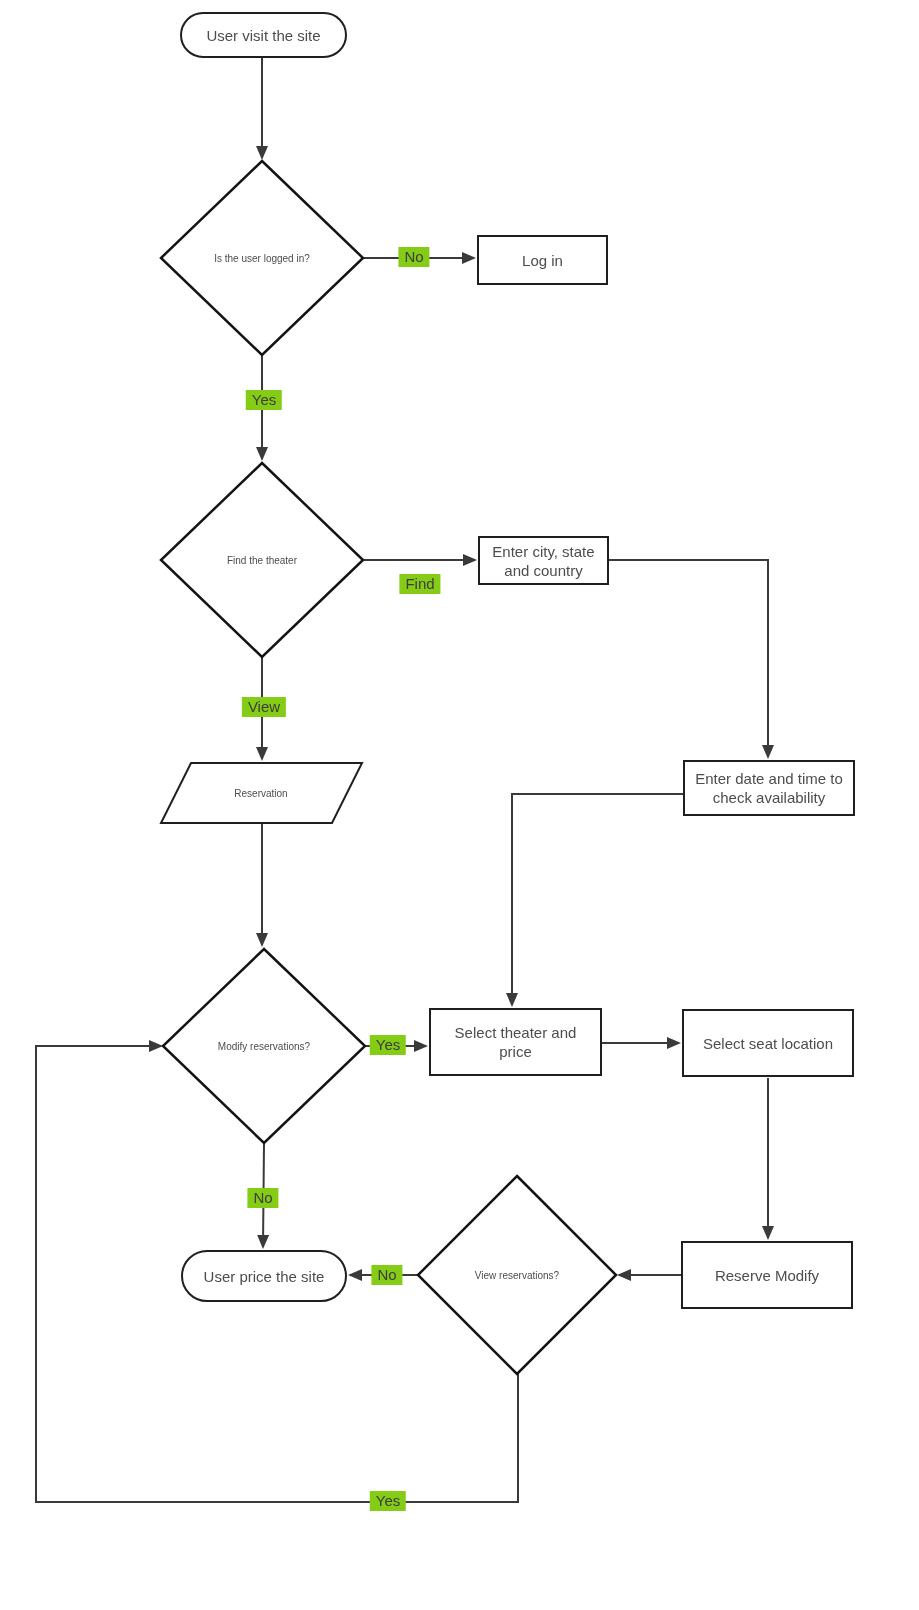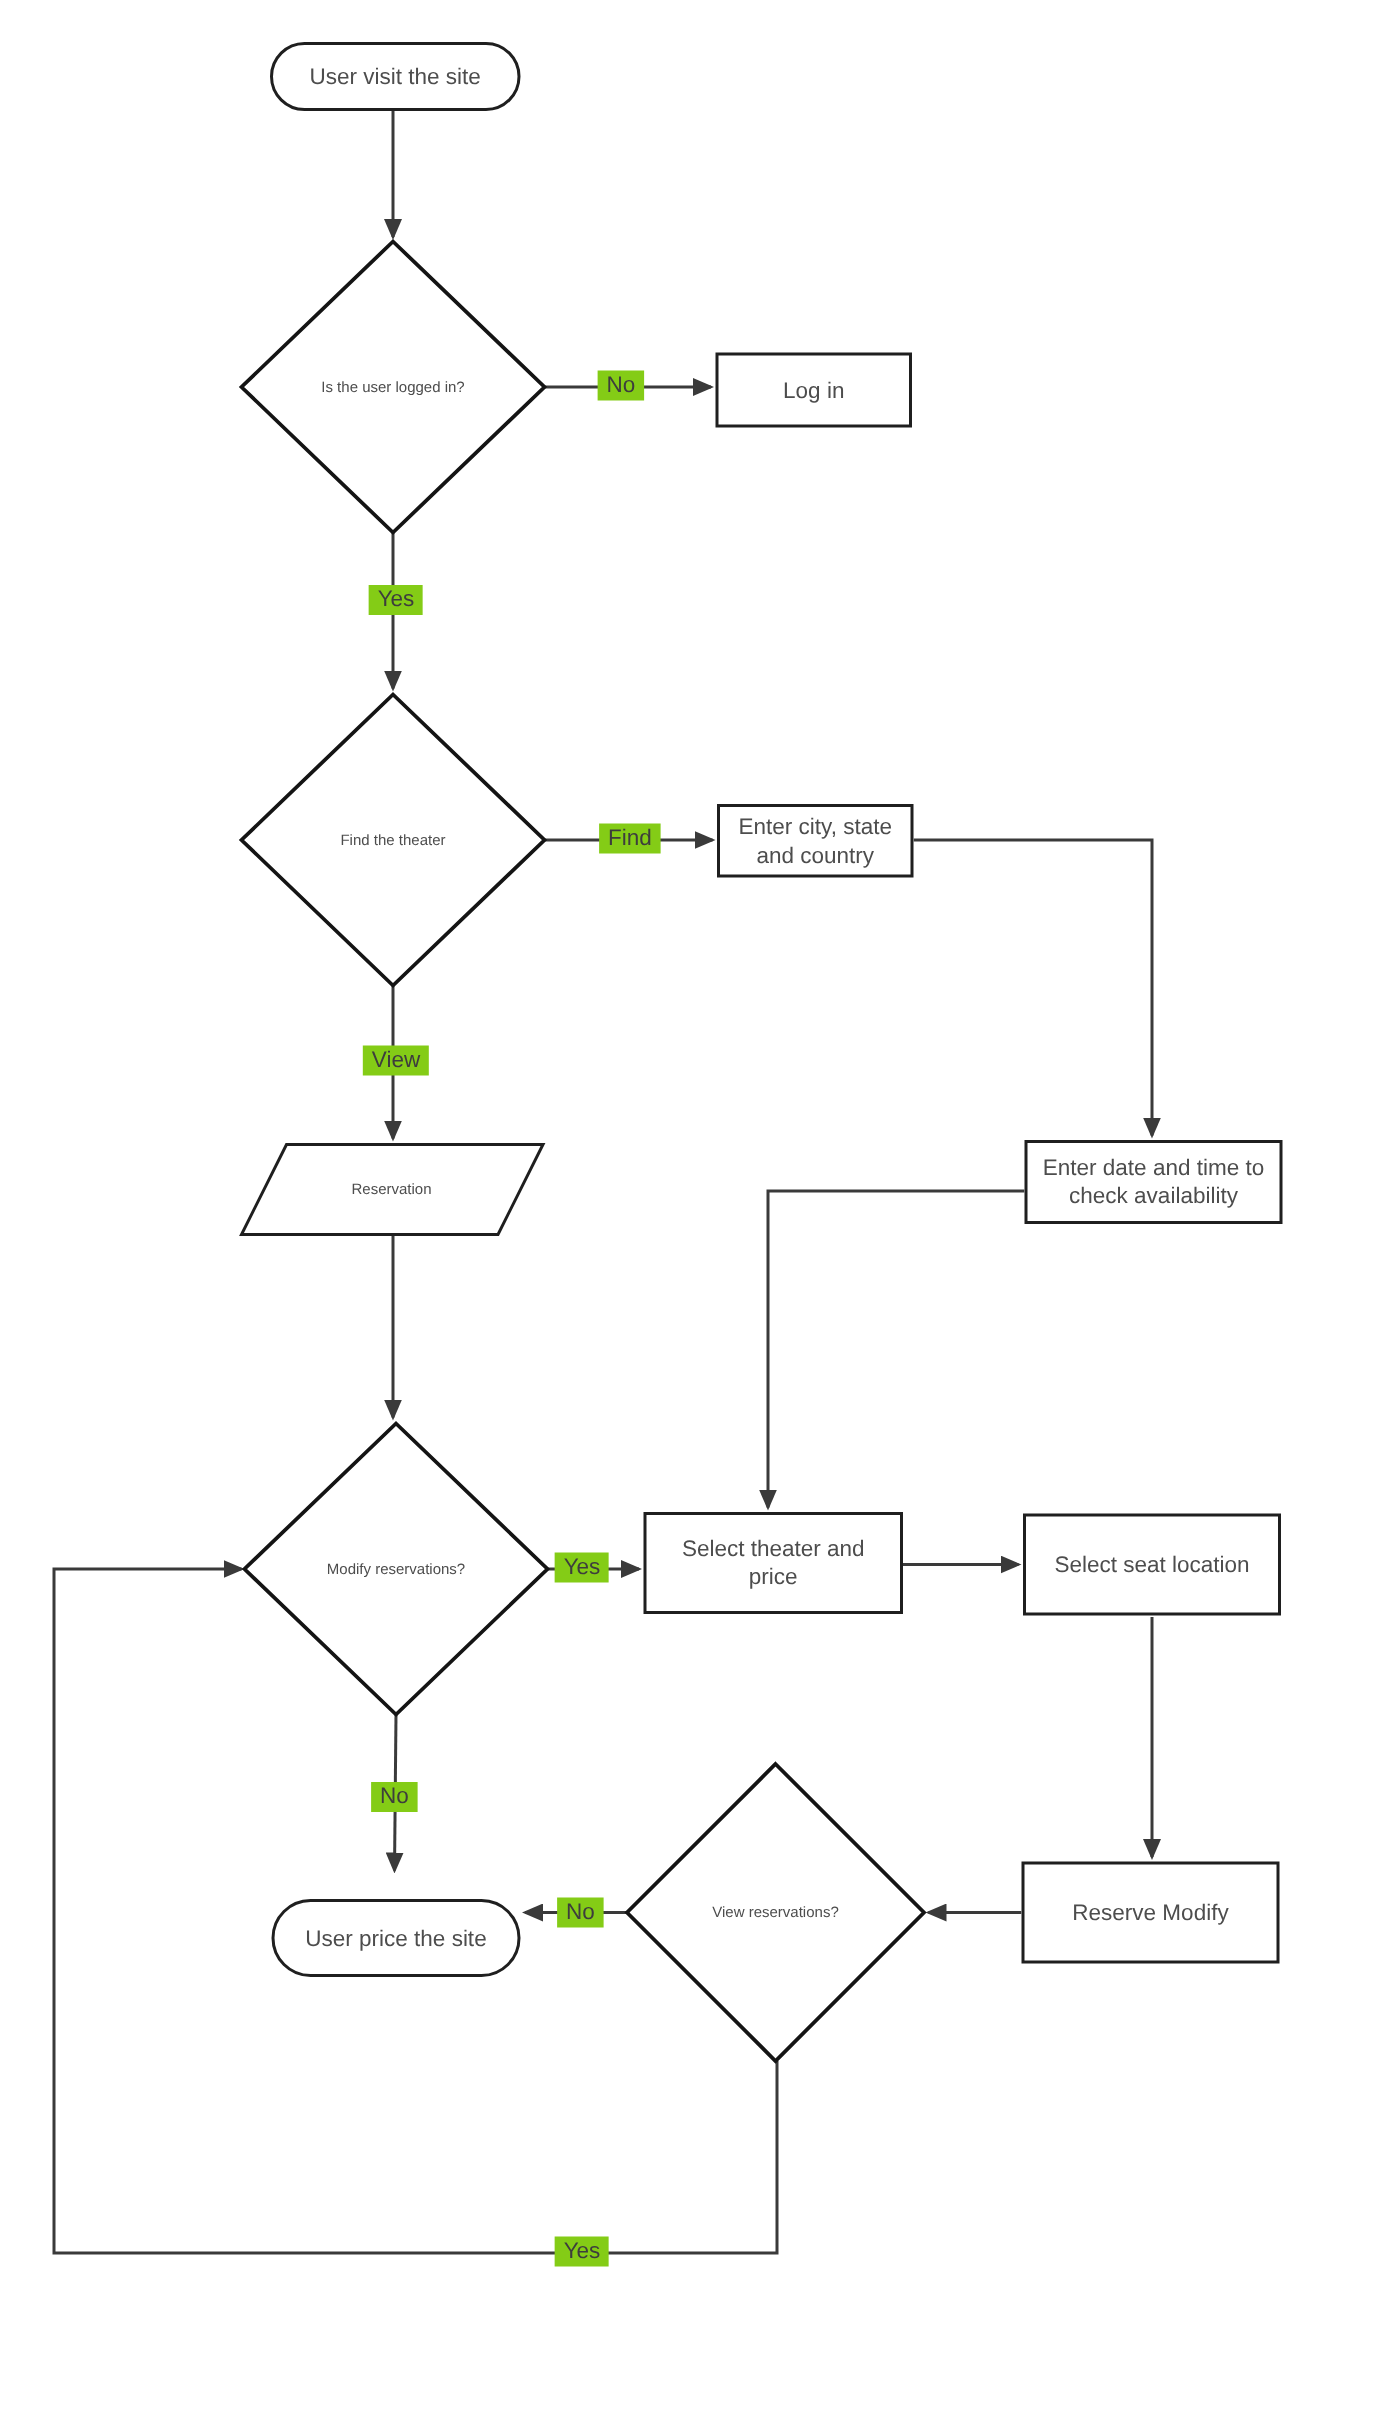--- a/index.html
+++ b/index.html
@@ -44,21 +44,21 @@
     align-items: center;
     justify-content: center;
     text-align: center;
     font-size: 15px;
     line-height: 19px;
     background: #ffffff;
     border: 2px solid var(--shape_border);
     color: var(--text);
     padding: 2px 6px;
   }
-  .terminator { border-radius: 28px; margin-top: 16px; }
+  .terminator { border-radius: 28px; }
   .free-label {
     position: absolute;
     display: flex;
     align-items: center;
     justify-content: center;
     text-align: center;
     font-size: 10px;
     line-height: 19px;
     color: var(--text);
     background: transparent;
@@ -136,20 +136,20 @@
   <div class="free-label" style="left:222px;top:530px;width:80px;height:60px">Find the theater</div>
 
   <div class="free-label" style="left:199px;top:1016px;width:130px;height:60px">Modify reservations?</div>
 
   <div class="free-label" style="left:452px;top:1245px;width:130px;height:60px">View reservations?</div>
 
   <div class="free-label" style="left:181px;top:778px;width:160px;height:30px">Reservation</div>
 
   <div class="edge-label" style="left:414px;top:257px">No</div>
   <div class="edge-label" style="left:264px;top:400px">Yes</div>
-  <div class="edge-label" style="left:420px;top:559px">Find</div>
+  <div class="edge-label" style="left:420px;top:584px">Find</div>
   <div class="edge-label" style="left:264px;top:707px">View</div>
   <div class="edge-label" style="left:388px;top:1045px">Yes</div>
   <div class="edge-label" style="left:263px;top:1198px">No</div>
   <div class="edge-label" style="left:387px;top:1275px">No</div>
   <div class="edge-label" style="left:388px;top:1501px">Yes</div>
 
 </div>
 
 </body></html>

